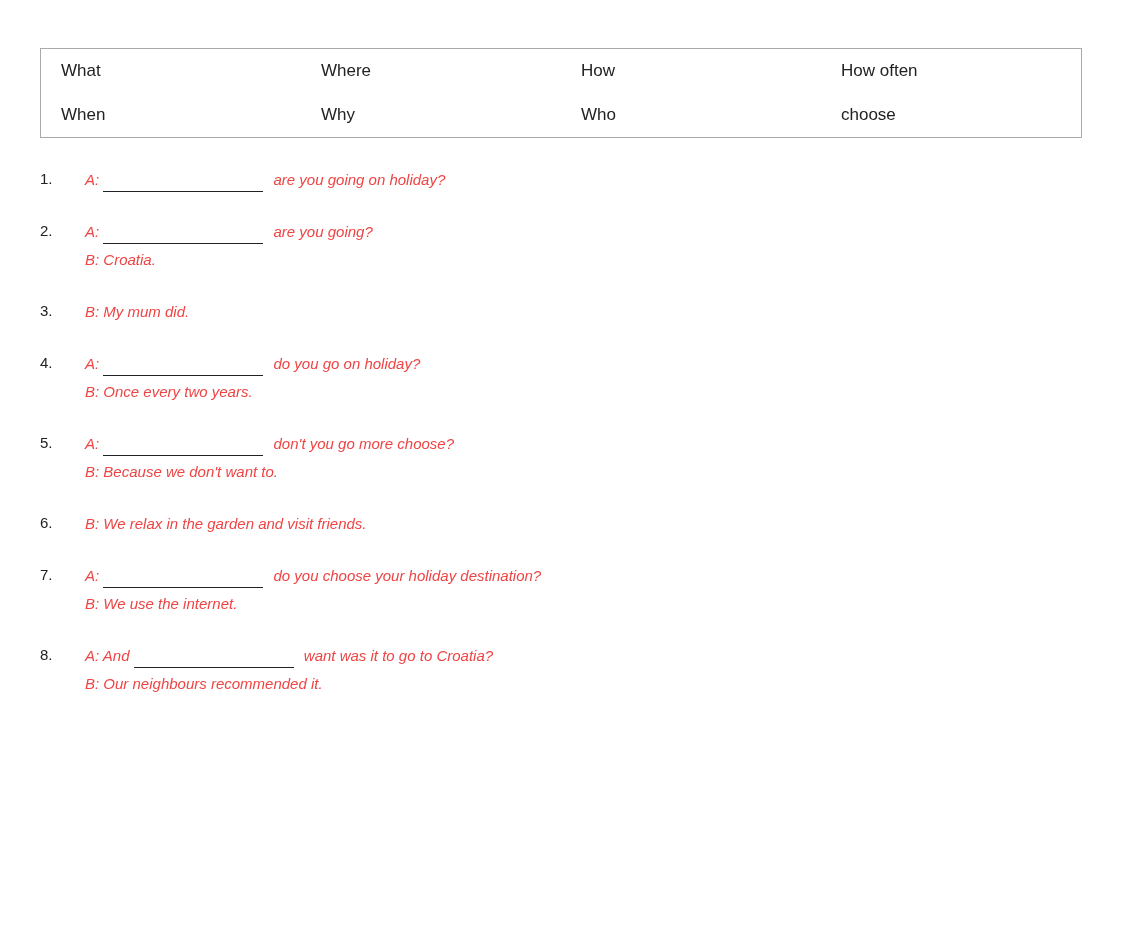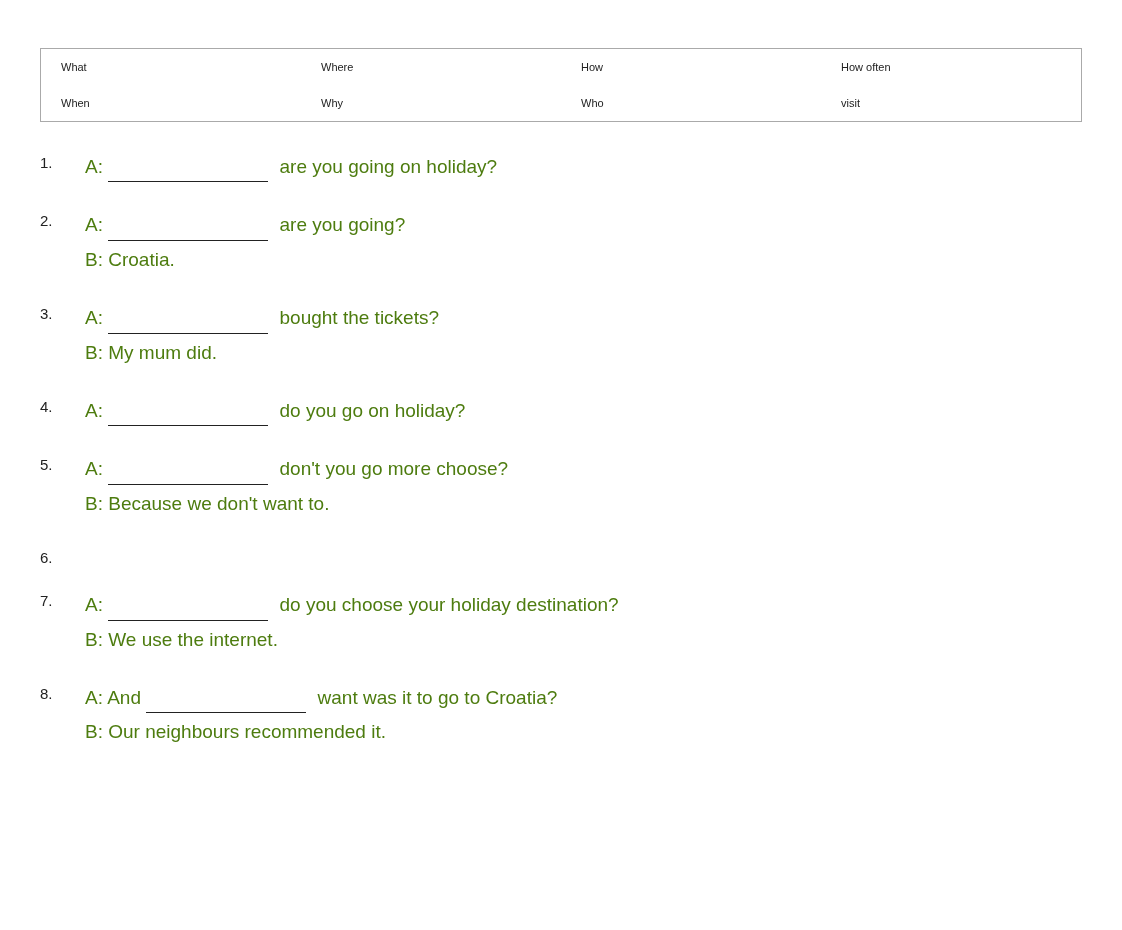--- a/index.html
+++ b/index.html
@@ -37,21 +37,21 @@
       margin-bottom: 30px;
     }
 
     .word-box table {
       width: 100%;
       border-collapse: collapse;
     }
 
     .word-box table td {
       padding: 12px 20px;
-      font-size: 11px;
+      font-size: 17px;
       color: #222;
       width: 25%;
     }
 
     .questions {
       list-style: none;
     }
 
     .question-item {
       display: flex;
@@ -65,23 +65,24 @@
       color: #222;
       padding-top: 2px;
     }
 
     .q-content {
       flex: 1;
     }
 
     .q-line {
       margin-bottom: 4px;
-      font-size: 19px;
-      color: #4d7c0f;
+      font-size: 15px;
+      color: #ef4444;
       line-height: 1.6;
+      font-style: italic;
     }
 
     .blank {
       display: inline-block;
       width: 160px;
       border-bottom: 1.5px solid #222;
       margin-right: 6px;
       vertical-align: bottom;
     }
   </style>
@@ -97,21 +98,21 @@
         <tr id="word-row1">
           <td>What</td>
           <td>Where</td>
           <td>How</td>
           <td>How often</td>
         </tr>
     <tr id="word-row2">
           <td>When</td>
           <td>Why</td>
           <td>Who</td>
-          <td>visit</td>
+          <td>choose</td>
         </tr>
   </tbody>
     </table>
 </div>
 
 <ol class="questions" id="questions-list">
     <li class="question-item">
       <div class="q-number">1.</div>
       <div class="q-content">
         <div class="q-line"><span>A:  </span><span></span><span class="blank"></span><span> are you going on holiday?</span></div>
@@ -120,40 +121,41 @@
     <li class="question-item">
       <div class="q-number">2.</div>
       <div class="q-content">
         <div class="q-line"><span>A:  </span><span></span><span class="blank"></span><span> are you going?</span></div>
         <div class="q-line"><span>B:  </span><span>Croatia.</span></div>
       </div>
     </li>
     <li class="question-item">
       <div class="q-number">3.</div>
       <div class="q-content">
-        <div class="q-line"><span>A:  </span><span></span><span class="blank"></span><span> bought the tickets?</span></div>
         <div class="q-line"><span>B:  </span><span>My mum did.</span></div>
       </div>
     </li>
     <li class="question-item">
       <div class="q-number">4.</div>
       <div class="q-content">
         <div class="q-line"><span>A:  </span><span></span><span class="blank"></span><span> do you go on holiday?</span></div>
+        <div class="q-line"><span>B:  </span><span>Once every two years.</span></div>
       </div>
     </li>
     <li class="question-item">
       <div class="q-number">5.</div>
       <div class="q-content">
         <div class="q-line"><span>A:  </span><span></span><span class="blank"></span><span> don't you go more choose?</span></div>
         <div class="q-line"><span>B:  </span><span>Because we don't want to.</span></div>
       </div>
     </li>
     <li class="question-item">
       <div class="q-number">6.</div>
       <div class="q-content">
+        <div class="q-line"><span>B:  </span><span>We relax in the garden and visit friends.</span></div>
       </div>
     </li>
     <li class="question-item">
       <div class="q-number">7.</div>
       <div class="q-content">
         <div class="q-line"><span>A:  </span><span></span><span class="blank"></span><span> do you choose your holiday destination?</span></div>
         <div class="q-line"><span>B:  </span><span>We use the internet.</span></div>
       </div>
     </li>
     <li class="question-item">

